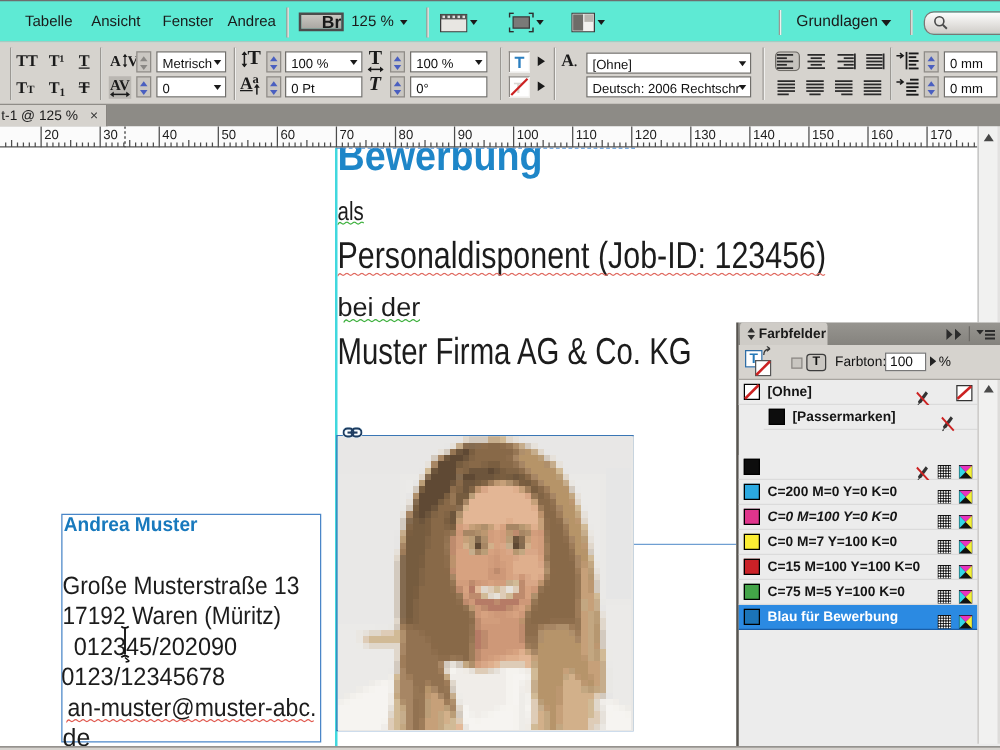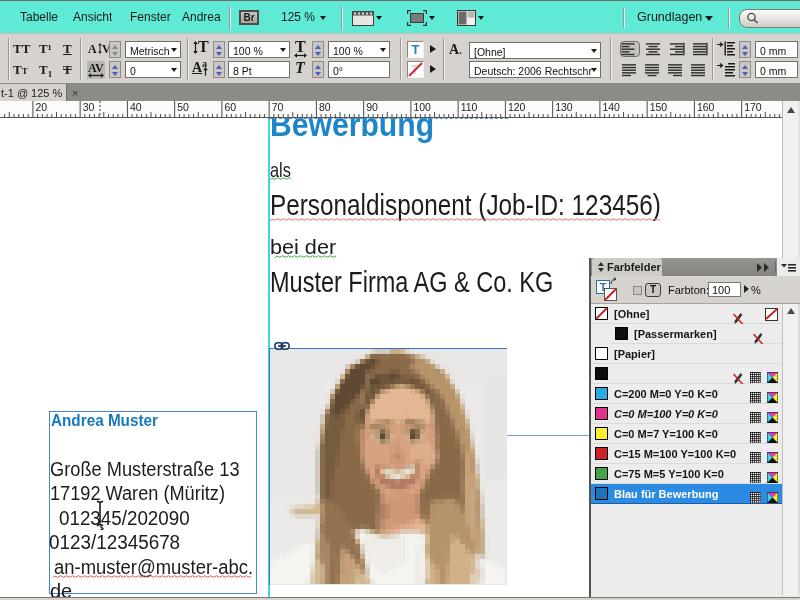--- a/index.html
+++ b/index.html
@@ -1217,21 +1217,21 @@
     <path d="M4 1.2 Q7 3.4 10 1.2 M7 2.4 L7 23.5 M4 25.8 Q7 23.4 10 25.8" fill="none" stroke="#111" stroke-width="1.5"></path>
     <path d="M7 26 l3.5 3 M10.5 29 l-3 0.6" fill="none" stroke="#111" stroke-width="1.2"></path>
   </svg>
 
   <div class="abs menubar">
     <span class="menuitem" style="left:20px;">Tabelle</span>
     <span class="menuitem" style="left:73px;">Ansicht</span>
     <span class="menuitem" style="left:130px;">Fenster</span>
     <span class="menuitem" style="left:182px;">Andrea</span>
     <div class="vsep" style="left:229px;top:5px;height:24px;"></div>
-    <div style="position:absolute;left:239px;top:9px;width:20px;height:15px;background:linear-gradient(#c9c6c1,#a9a6a1);border:2px solid #4c4c4c;box-sizing:border-box;color:#1a1a1a;font-size:10px;font-weight:bold;text-align:center;line-height:11px;">Br</div>
+    <div style="position:absolute;left:239px;top:9px;width:36px;height:15px;background:linear-gradient(#c9c6c1,#a9a6a1);border:2px solid #4c4c4c;box-sizing:border-box;color:#1a1a1a;font-size:14px;font-weight:bold;text-align:right;line-height:11px;">Br</div>
     <span class="menuitem" style="left:281px;">125 %</span>
     <div class="combo-arrow" style="left:320px;top:15px;"></div>
     <div class="vsep" style="left:341px;top:5px;height:24px;"></div>
 
     <svg class="abs" style="left:352px;top:10px;" width="22" height="15" viewBox="0 0 22 15">
       <rect x="0.5" y="0.5" width="21" height="14" fill="#e8e6e2" stroke="#3a3a3a"></rect>
       <rect x="0.5" y="0.5" width="21" height="4" fill="#555"></rect>
       <rect x="2" y="1.5" width="2" height="2" fill="#ddd"></rect>
         <rect x="6" y="1.5" width="2" height="2" fill="#ddd"></rect>
         <rect x="10" y="1.5" width="2" height="2" fill="#ddd"></rect>
@@ -1318,21 +1318,21 @@
       </div>
       <div class="abs" style="left:213px;top:27px;width:12px;height:17px;background:#cac7c2;border:1px solid #8f8c87;box-sizing:border-box;">
         <div style="position:absolute;left:2px;top:2.5px;width:0;height:0;border-left:3.5px solid transparent;border-right:3.5px solid transparent;border-bottom:4.5px solid #4a5fc0;"></div>
         <div style="position:absolute;left:2px;top:9.5px;width:0;height:0;border-left:3.5px solid transparent;border-right:3.5px solid transparent;border-top:4.5px solid #4a5fc0;"></div>
       </div>
       <div class="abs whitebox" style="left:228px;top:7px;width:62px;height:17px;">
         <span style="position:absolute;left:4px;top:3px;white-space:nowrap;overflow:hidden;max-width:48px;display:inline-block;font-size:10.5px;">100 %</span>
         <div class="combo-arrow" style="right:3px;top:6px;"></div>
       </div>
       <div class="abs whitebox" style="left:228px;top:27px;width:62px;height:17px;">
-        <span style="position:absolute;left:4px;top:3px;white-space:nowrap;font-size:10.5px;">8 Pt</span>
+        <span style="position:absolute;left:4px;top:3px;white-space:nowrap;font-size:10.5px;">0 Pt</span>
       </div>
       <span class="abs" style="left:295px;top:4px;font-size:16px;font-weight:bold;font-family:'Liberation Serif',serif;color:#1a1a1a;">T</span>
       <svg class="abs" style="left:294px;top:19px;" width="13" height="5" viewBox="0 0 13 5">
         <path d="M0 2.5 L3 0.2 V4.8 Z M13 2.5 L10 0.2 V4.8 Z" fill="#1a1a1a"></path>
         <rect x="2" y="1.9" width="9" height="1.2" fill="#1a1a1a"></rect>
       </svg>
       <span class="abs" style="left:295px;top:25px;font-size:16px;font-weight:bold;font-style:italic;font-family:'Liberation Serif',serif;color:#1a1a1a;">T</span>
       <div class="abs" style="left:312px;top:7px;width:12px;height:17px;background:#cac7c2;border:1px solid #8f8c87;box-sizing:border-box;">
         <div style="position:absolute;left:2px;top:2.5px;width:0;height:0;border-left:3.5px solid transparent;border-right:3.5px solid transparent;border-bottom:4.5px solid #4a5fc0;"></div>
         <div style="position:absolute;left:2px;top:9.5px;width:0;height:0;border-left:3.5px solid transparent;border-right:3.5px solid transparent;border-top:4.5px solid #4a5fc0;"></div>
@@ -1459,21 +1459,21 @@
       </div>
       <div class="abs whitebox" style="left:755px;top:7px;width:43px;height:17px;">
         <span style="position:absolute;left:4px;top:3px;white-space:nowrap;font-size:10.5px;">0 mm</span>
       </div>
       <div class="abs whitebox" style="left:755px;top:27px;width:43px;height:17px;">
         <span style="position:absolute;left:4px;top:3px;white-space:nowrap;font-size:10.5px;">0 mm</span>
       </div>
     </div>
 
   <div class="abs tabbar">
-    <div style="position:absolute;left:0;top:0;width:67px;height:17px;background:#d6d3ce;border-right:1px solid #6e6b66;box-sizing:border-box;">
+    <div style="position:absolute;left:0;top:0;width:86px;height:17px;background:#d6d3ce;border-right:1px solid #6e6b66;box-sizing:border-box;">
       <span style="position:absolute;left:1px;top:3px;font-size:11px;color:#1a1a1a;">t-1 @ 125 %</span>
       <span style="position:absolute;left:72px;top:3px;font-size:11px;color:#333;">×</span>
     </div>
   </div>
 
   <div class="abs ruler" id="ruler">
       <svg width="782" height="17" viewBox="0 0 782 17" style="position:absolute;left:0;top:0;">
         <line x1="4.55" y1="13" x2="4.55" y2="16.5" stroke="#4c4c4c" stroke-width="1"></line>
         <line x1="9.28" y1="11" x2="9.28" y2="16.5" stroke="#4c4c4c" stroke-width="1"></line>
         <line x1="14.00" y1="13" x2="14.00" y2="16.5" stroke="#4c4c4c" stroke-width="1"></line>
@@ -1659,21 +1659,21 @@
       </svg>
     </div>
 
   <div class="abs" style="left:782px;top:101px;width:18px;height:157px;background:#f1f1f0;border-left:1px solid #bbb;box-sizing:border-box;z-index:26;">
     <div style="position:absolute;left:15px;top:0;width:3px;height:157px;background:#e3e2e1;"></div>
     <div style="position:absolute;left:4px;top:6px;width:0;height:0;border-left:4.5px solid transparent;border-right:4.5px solid transparent;border-bottom:6.5px solid #474747;"></div>
   </div>
 
   <div class="abs" style="left:589px;top:258px;width:211px;height:339px;z-index:27;border-left:2px solid #57544f;box-sizing:border-box;background:#ececec;" id="panel">
 
-    <div style="position:absolute;left:0;top:0;width:186px;height:18px;background:linear-gradient(#979590,#85837e);">
+    <div style="position:absolute;left:0;top:0;width:209px;height:18px;background:linear-gradient(#979590,#85837e);">
       <div style="position:absolute;left:1px;top:0px;width:70px;height:18px;background:#cfccc7;border-radius:3px 3px 0 0;">
         <svg style="position:absolute;left:5px;top:4px;" width="8" height="10" viewBox="0 0 8 10">
             <path d="M4 0 L7 4 H1 Z M4 10 L1 6 H7 Z" fill="#2e2e2e"></path>
           </svg>
         <span style="position:absolute;left:15px;top:3px;font-size:11px;font-weight:bold;color:#1a1a1a;">Farbfelder</span>
       </div>
       <svg style="position:absolute;left:166px;top:5px;" width="14" height="9" viewBox="0 0 14 9">
           <path d="M0 0 L5 4.5 L0 9 Z M7 0 L12 4.5 L7 9 Z" fill="#2b2b2b"></path>
         </svg>
       <div style="position:absolute;left:184px;top:3px;width:1px;height:12px;background:#6b6965;"></div>
@@ -1736,24 +1736,20 @@
               <line x1="1.5" y1="2" x2="11" y2="12.5" stroke="#cc2222" stroke-width="1.5"></line>
             </svg>
           </div>
           <div class="gsq" style="left:175px;width:12px;height:12px;">
             <svg class="gsq" style="width:12px;height:12px;" viewBox="0 0 12 12">
               <circle cx="6" cy="6" r="3" fill="none" stroke="#222" stroke-width="1.2"></circle>
               <line x1="6" y1="0" x2="6" y2="12" stroke="#222" stroke-width="1.2"></line>
               <line x1="0" y1="6" x2="12" y2="6" stroke="#222" stroke-width="1.2"></line>
             </svg>
           </div>
-        </div>
-        <div class="swrow" style="top:40px;background:#ececec;">
-          <div class="swatch" style="background:#ffffff;"></div>
-          <span class="swname" style="color:#151515;">[Papier]</span>
         </div>
         <div class="swrow" style="top:60px;background:#ececec;">
           <div class="swatch" style="background:#0d0d0d;"></div>
           <span class="swname" style="color:#151515;margin-top:28px;">[Schwarz]</span>
           <div class="gsq" style="left:141px;width:13px;height:14px;">
             <svg class="gsq" style="width:13px;height:14px;" viewBox="0 0 13 14">
               <path d="M8.6 1.0 L10.4 2.8 L5.2 10.0 L3.0 11.4 L2.4 9.2 L8.6 1.0 Z" fill="#333"></path>
               <path d="M3.0 11.6 L2.0 12.6" stroke="#2b2b2b" stroke-width="1"></path>
               <line x1="1.5" y1="2" x2="11" y2="12.5" stroke="#cc2222" stroke-width="1.5"></line>
             </svg>

